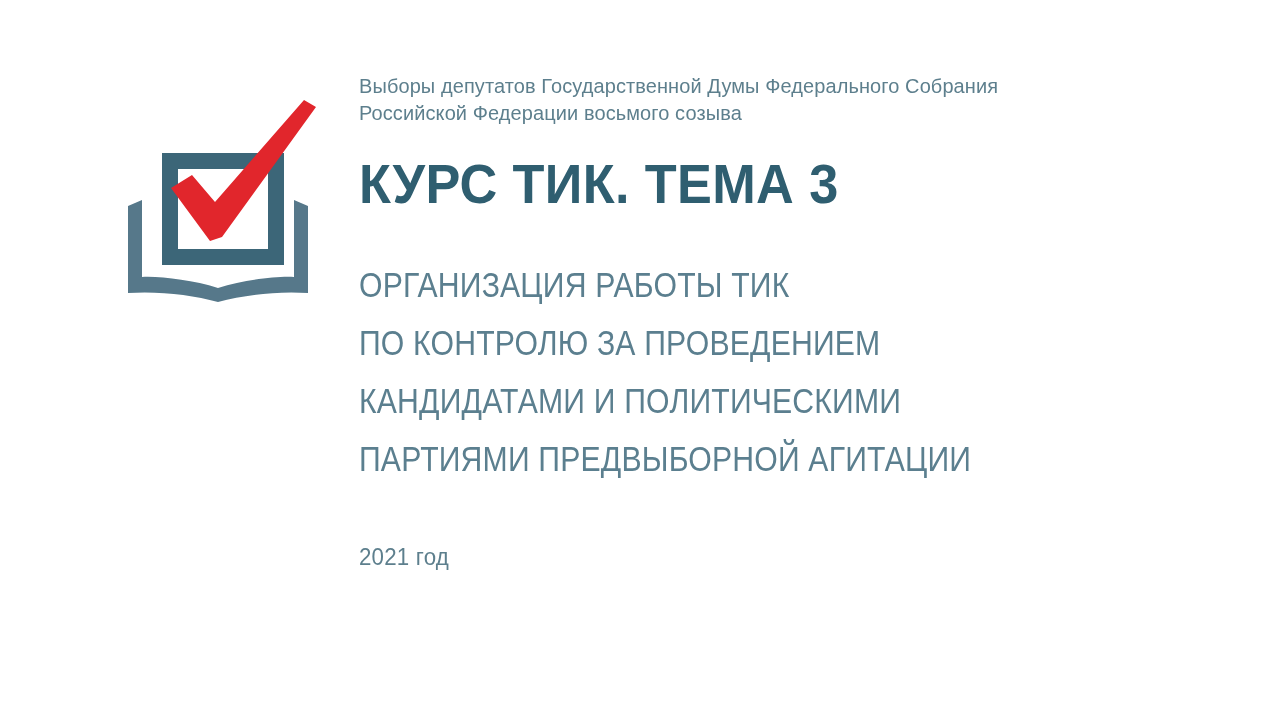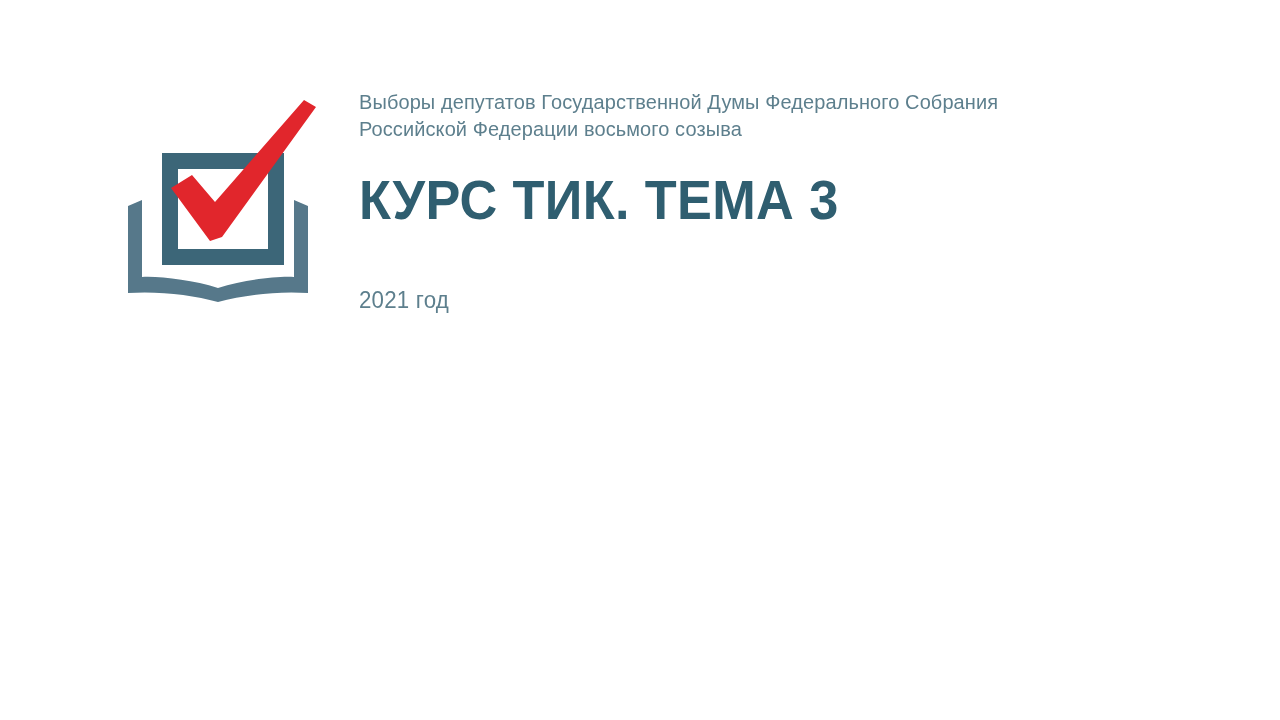--- a/index.html
+++ b/index.html
@@ -37,21 +37,21 @@
   #logo-block svg {
     display: block;
     width: 210px;
     height: 215px;
   }
 
   
   #text-column {
     position: absolute;
     left: 359px;
-    top: 88px;
+    top: 72px;
     width: 890px;
   }
 
   
   #election-header {
     color: #5d7f8d;
     font-size: 20.5px;
     line-height: 27px;
     font-weight: 400;
     letter-spacing: 0.1px;
@@ -144,18 +144,24 @@
     </svg>
   </div>
 
   <div id="text-column">
 
     <p id="election-header">Выборы депутатов Государственной Думы Федерального Собрания
 Российской Федерации восьмого созыва</p>
 
     <h1 id="course-title">КУРС ТИК. ТЕМА 3</h1>
 
+    <ul id="subtitle-block">
+      <li>ОРГАНИЗАЦИЯ РАБОТЫ ТИК</li>
+      <li>ПО КОНТРОЛЮ ЗА ПРОВЕДЕНИЕМ</li>
+      <li>КАНДИДАТАМИ И ПОЛИТИЧЕСКИМИ</li>
+      <li>ПАРТИЯМИ ПРЕДВЫБОРНОЙ АГИТАЦИИ</li>
+    </ul>
 
     <p id="year-line">2021 год</p>
 
   </div>
 
 </div>
 
 </body></html>

